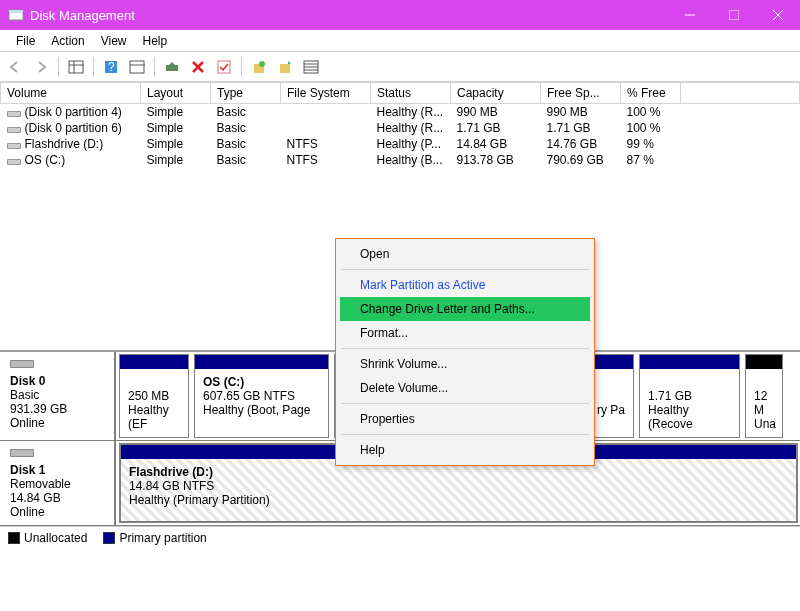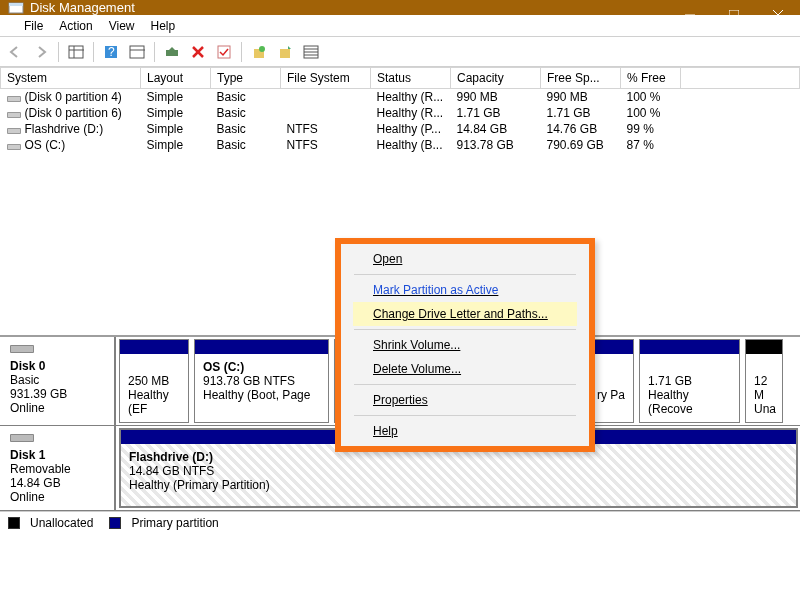--- a/index.html
+++ b/index.html
@@ -1,21 +1,21 @@
 <!DOCTYPE html>
 <html><head>
 <meta charset="utf-8">
 <style>
   * { box-sizing: border-box; margin: 0; padding: 0; font-family: "Segoe UI", Tahoma, sans-serif; font-size: 12px; }
   body { width: 800px; height: 611px; background: #fff; overflow: hidden; position: relative; }
-  .titlebar { background: #a16207; color: #fff; height: 15px; display: flex; align-items: flex-start; padding: 0 0 0 8px; }
+  .titlebar { background: #d946ef; color: #fff; height: 30px; display: flex; align-items: center; padding: 0 0 0 8px; }
   .titlebar-icon { width: 16px; height: 16px; margin-right: 6px; }
   .titlebar-title { font-size: 13px; flex: 1; }
   .win-btn { width: 44px; height: 30px; display: flex; align-items: center; justify-content: center; color: #fff; }
-  .menubar { height: 22px; display: flex; align-items: center; padding: 0 16px; border-bottom: 1px solid #d0d0d0; }
+  .menubar { height: 22px; display: flex; align-items: center; padding: 0 8px; border-bottom: 1px solid #d0d0d0; }
   .menu-item { padding: 2px 8px; }
   .toolbar { height: 30px; display: flex; align-items: center; padding: 0 4px; gap: 4px; border-bottom: 1px solid #d0d0d0; }
   .tool-btn { width: 22px; height: 22px; display: flex; align-items: center; justify-content: center; border: 1px solid transparent; }
   .sep { width: 1px; height: 20px; background: #ccc; margin: 0 2px; }
   .table-wrap { height: 270px; overflow: hidden; border-bottom: 2px solid #9e9e9e; }
   table { width: 100%; border-collapse: collapse; }
   th { text-align: left; padding: 3px 6px; border: 1px solid #d4d4d4; background: #fff; font-weight: 400; position: relative; }
   td { padding: 1px 6px; }
   .vol-icon { display: inline-block; width: 15px; height: 10px; vertical-align: middle; margin-right: 3px; }
   .disk-panes { padding: 0; }
@@ -23,26 +23,26 @@
   .disk-info { width: 116px; padding: 6px 10px; border-right: 2px solid #808080; }
   .disk-icon { width: 26px; height: 12px; margin-bottom: 4px; }
   .disk-info b { font-weight: 700; }
   .parts { flex: 1; display: flex; }
   .part { border: 1px solid #808080; margin: 2px 2px 2px 3px; position: relative; padding-top: 14px; overflow: hidden; }
   .part-header { position: absolute; top: 0; left: 0; right: 0; height: 14px; background: #00008b; }
   .part.una .part-header { background: #000; }
   .part.hatch { background-image: linear-gradient(45deg, #e8e8e8 25%, #fff 25%, #fff 50%, #e8e8e8 50%, #e8e8e8 75%, #fff 75%, #fff 100%); background-size: 10px 10px; }
   .part-body { padding: 6px 8px; }
   .legend { border-top: 1px solid #ccc; padding: 4px 8px; display: flex; gap: 16px; }
-  .legend-item { display: flex; align-items: center; gap: 10px; }
+  .legend-item { display: flex; align-items: center; gap: 4px; }
   .swatch { width: 12px; height: 12px; border: 1px solid #333; }
-  .context-menu { position: absolute; top: 238px; left: 335px; width: 260px; background: #f3f3f3; border: 6px solid #f97316; box-shadow: 3px 3px 6px rgba(0,0,0,.2); padding: 3px 12px; text-decoration: underline; }
+  .context-menu { position: absolute; top: 238px; left: 335px; width: 260px; background: #f3f3f3; border: 1px solid #f97316; box-shadow: 3px 3px 6px rgba(0,0,0,.2); padding: 3px 4px; }
   .ctx-item { padding: 5px 20px; }
   .ctx-item.disabled { color: #1d4ed8; }
-  .ctx-item.hover { background: #fef9c3; }
+  .ctx-item.hover { background: #22c55e; }
   .ctx-sep { height: 1px; background: #d0d0d0; margin: 3px 1px; }
   .disabled-icon { color: #aaa; }
 </style>
 </head>
 <body>
 
 <div class="titlebar">
   <span class="titlebar-icon">
     <svg viewBox="0 0 16 16">
         <rect x="1" y="3" width="14" height="10" fill="#fff" stroke="#888"></rect>
@@ -146,21 +146,21 @@
         <line x1="1" y1="7" x2="15" y2="7" stroke="#555"></line>
         <line x1="1" y1="10" x2="15" y2="10" stroke="#555"></line>
       </svg>
     </span>
 </div>
 
 <div class="table-wrap">
 <table>
 <thead>
 <tr>
-  <th style="width:140px">System</th>
+  <th style="width:140px">Volume</th>
   <th style="width:70px">Layout</th>
   <th style="width:70px">Type</th>
   <th style="width:90px">File System</th>
   <th style="width:80px">Status</th>
   <th style="width:90px">Capacity</th>
   <th style="width:80px">Free Sp...</th>
   <th style="width:60px">% Free</th>
   <th></th>
 </tr>
 </thead>
@@ -243,21 +243,21 @@
         <div class="part-body">
           <div>&nbsp;</div>
           <div>250 MB</div>
           <div>Healthy (EF</div>
         </div>
       </div>
       <div class="part" style="width:135px">
         <div class="part-header"></div>
         <div class="part-body">
           <div><b>OS  (C:)</b></div>
-          <div>913.78 GB NTFS</div>
+          <div>607.65 GB NTFS</div>
           <div>Healthy (Boot, Page</div>
         </div>
       </div>
       <div class="part" style="width:300px">
         <div class="part-header"></div>
         <div class="part-body">
           <div>&nbsp;</div>
             <div>&nbsp;</div>
           <div style="text-align:right">ry Pa</div>
         </div>
@@ -314,20 +314,21 @@
     <span class="swatch" style="background:#00008b"></span>
     <span>Primary partition</span>
   </div>
 </div>
 
 <div class="context-menu">
   <div class="ctx-item">Open</div>
   <div class="ctx-sep"></div>
   <div class="ctx-item disabled">Mark Partition as Active</div>
   <div class="ctx-item hover">Change Drive Letter and Paths...</div>
+  <div class="ctx-item">Format...</div>
   <div class="ctx-sep"></div>
   <div class="ctx-item">Shrink Volume...</div>
   <div class="ctx-item">Delete Volume...</div>
   <div class="ctx-sep"></div>
   <div class="ctx-item">Properties</div>
   <div class="ctx-sep"></div>
   <div class="ctx-item">Help</div>
 </div>
 
 </body></html>

